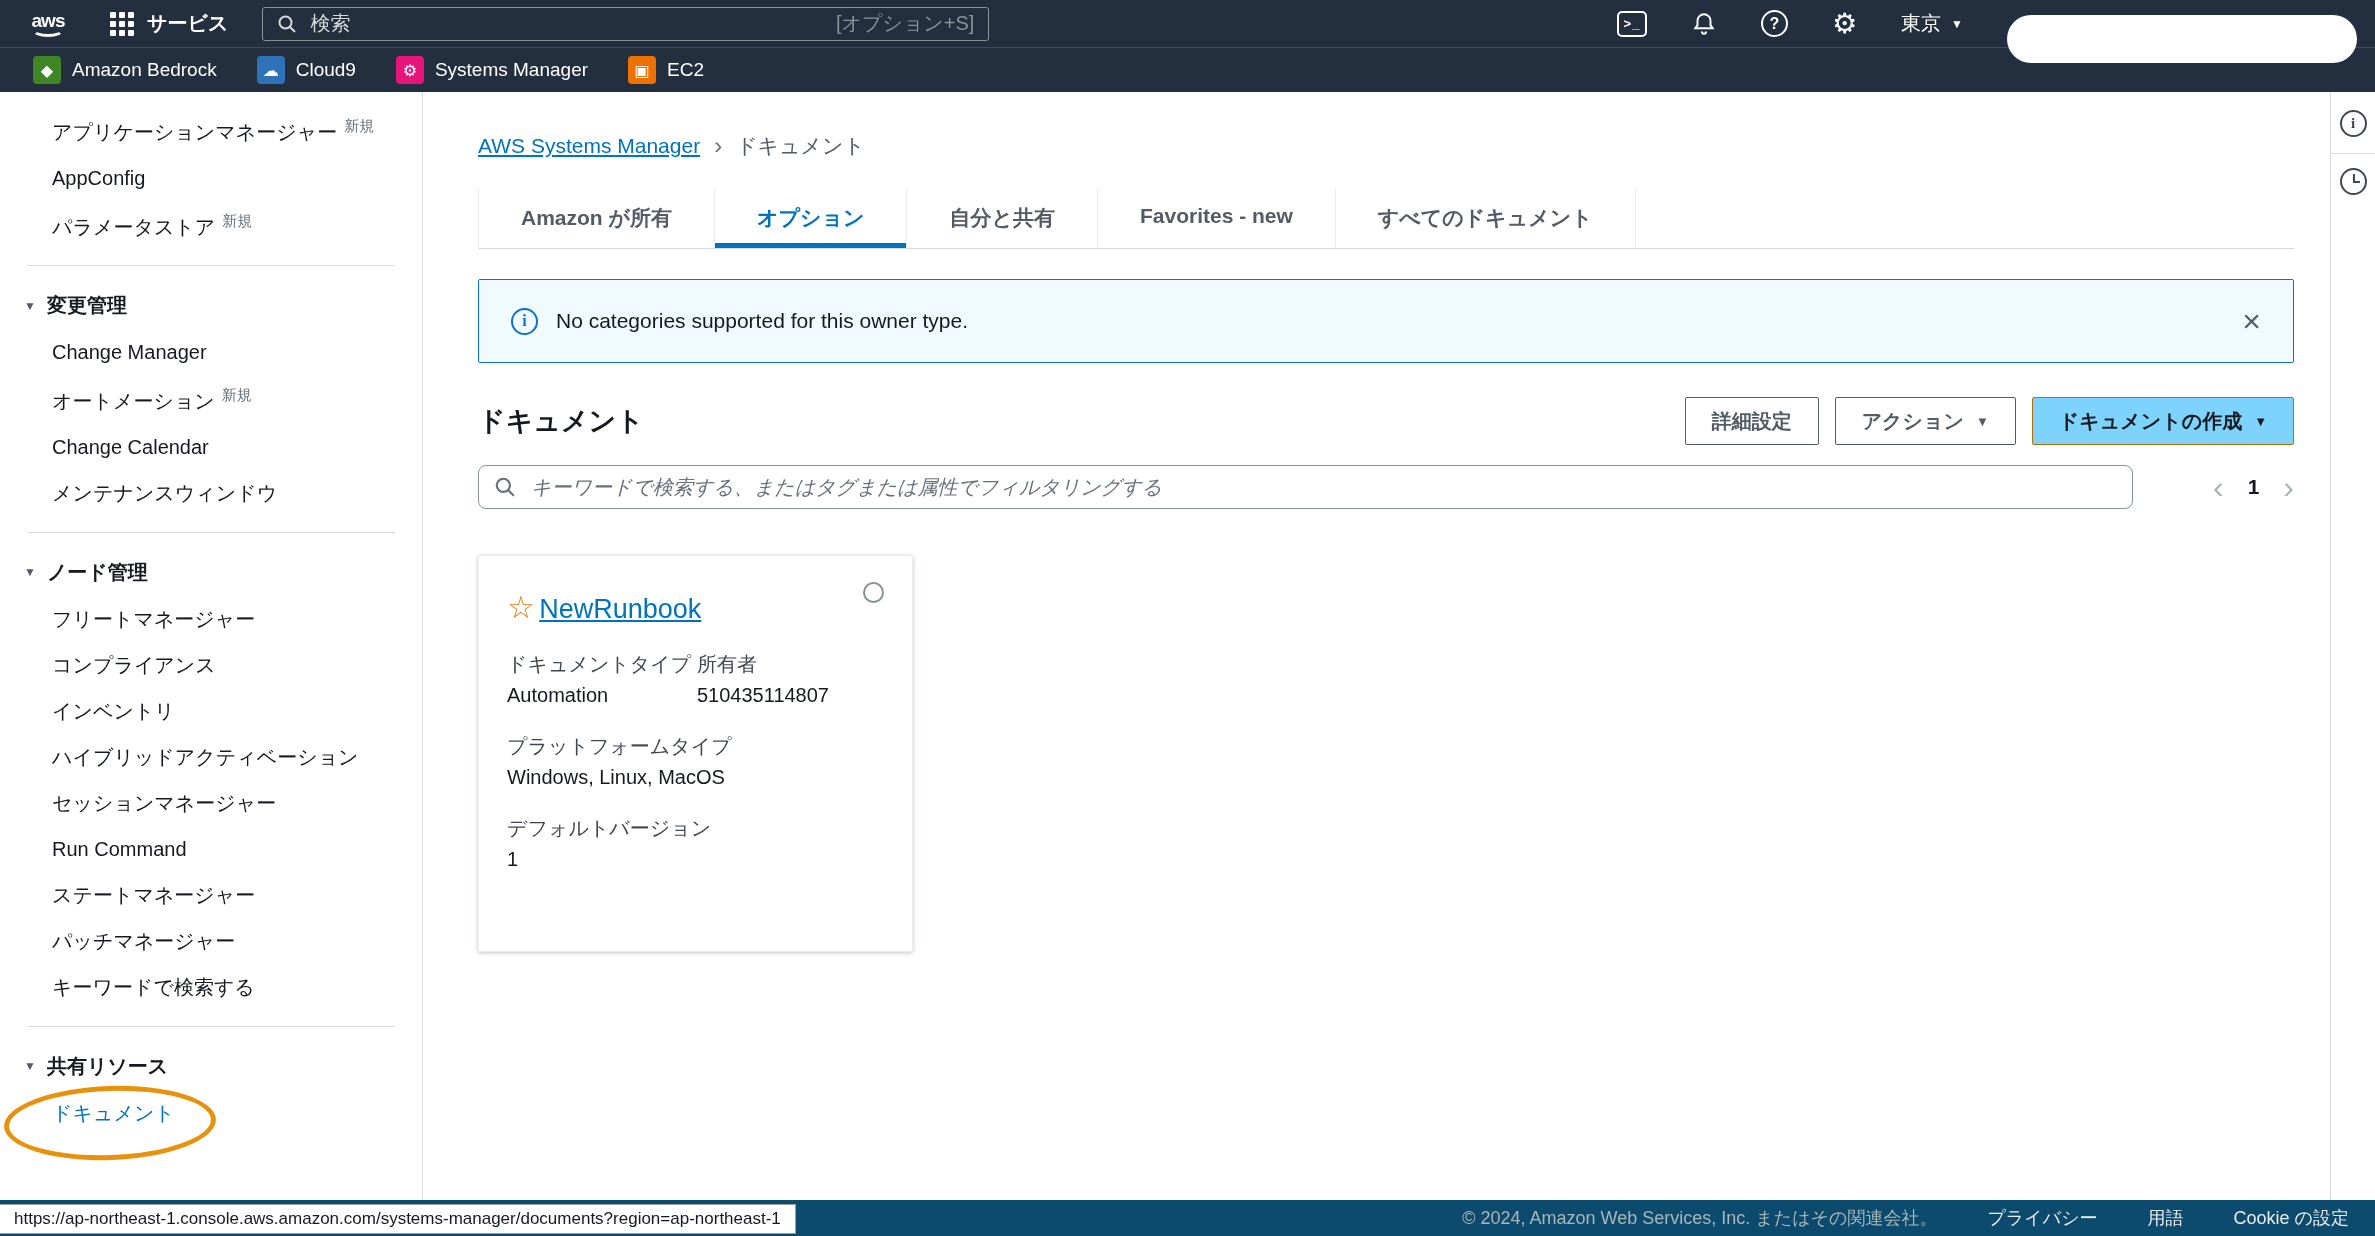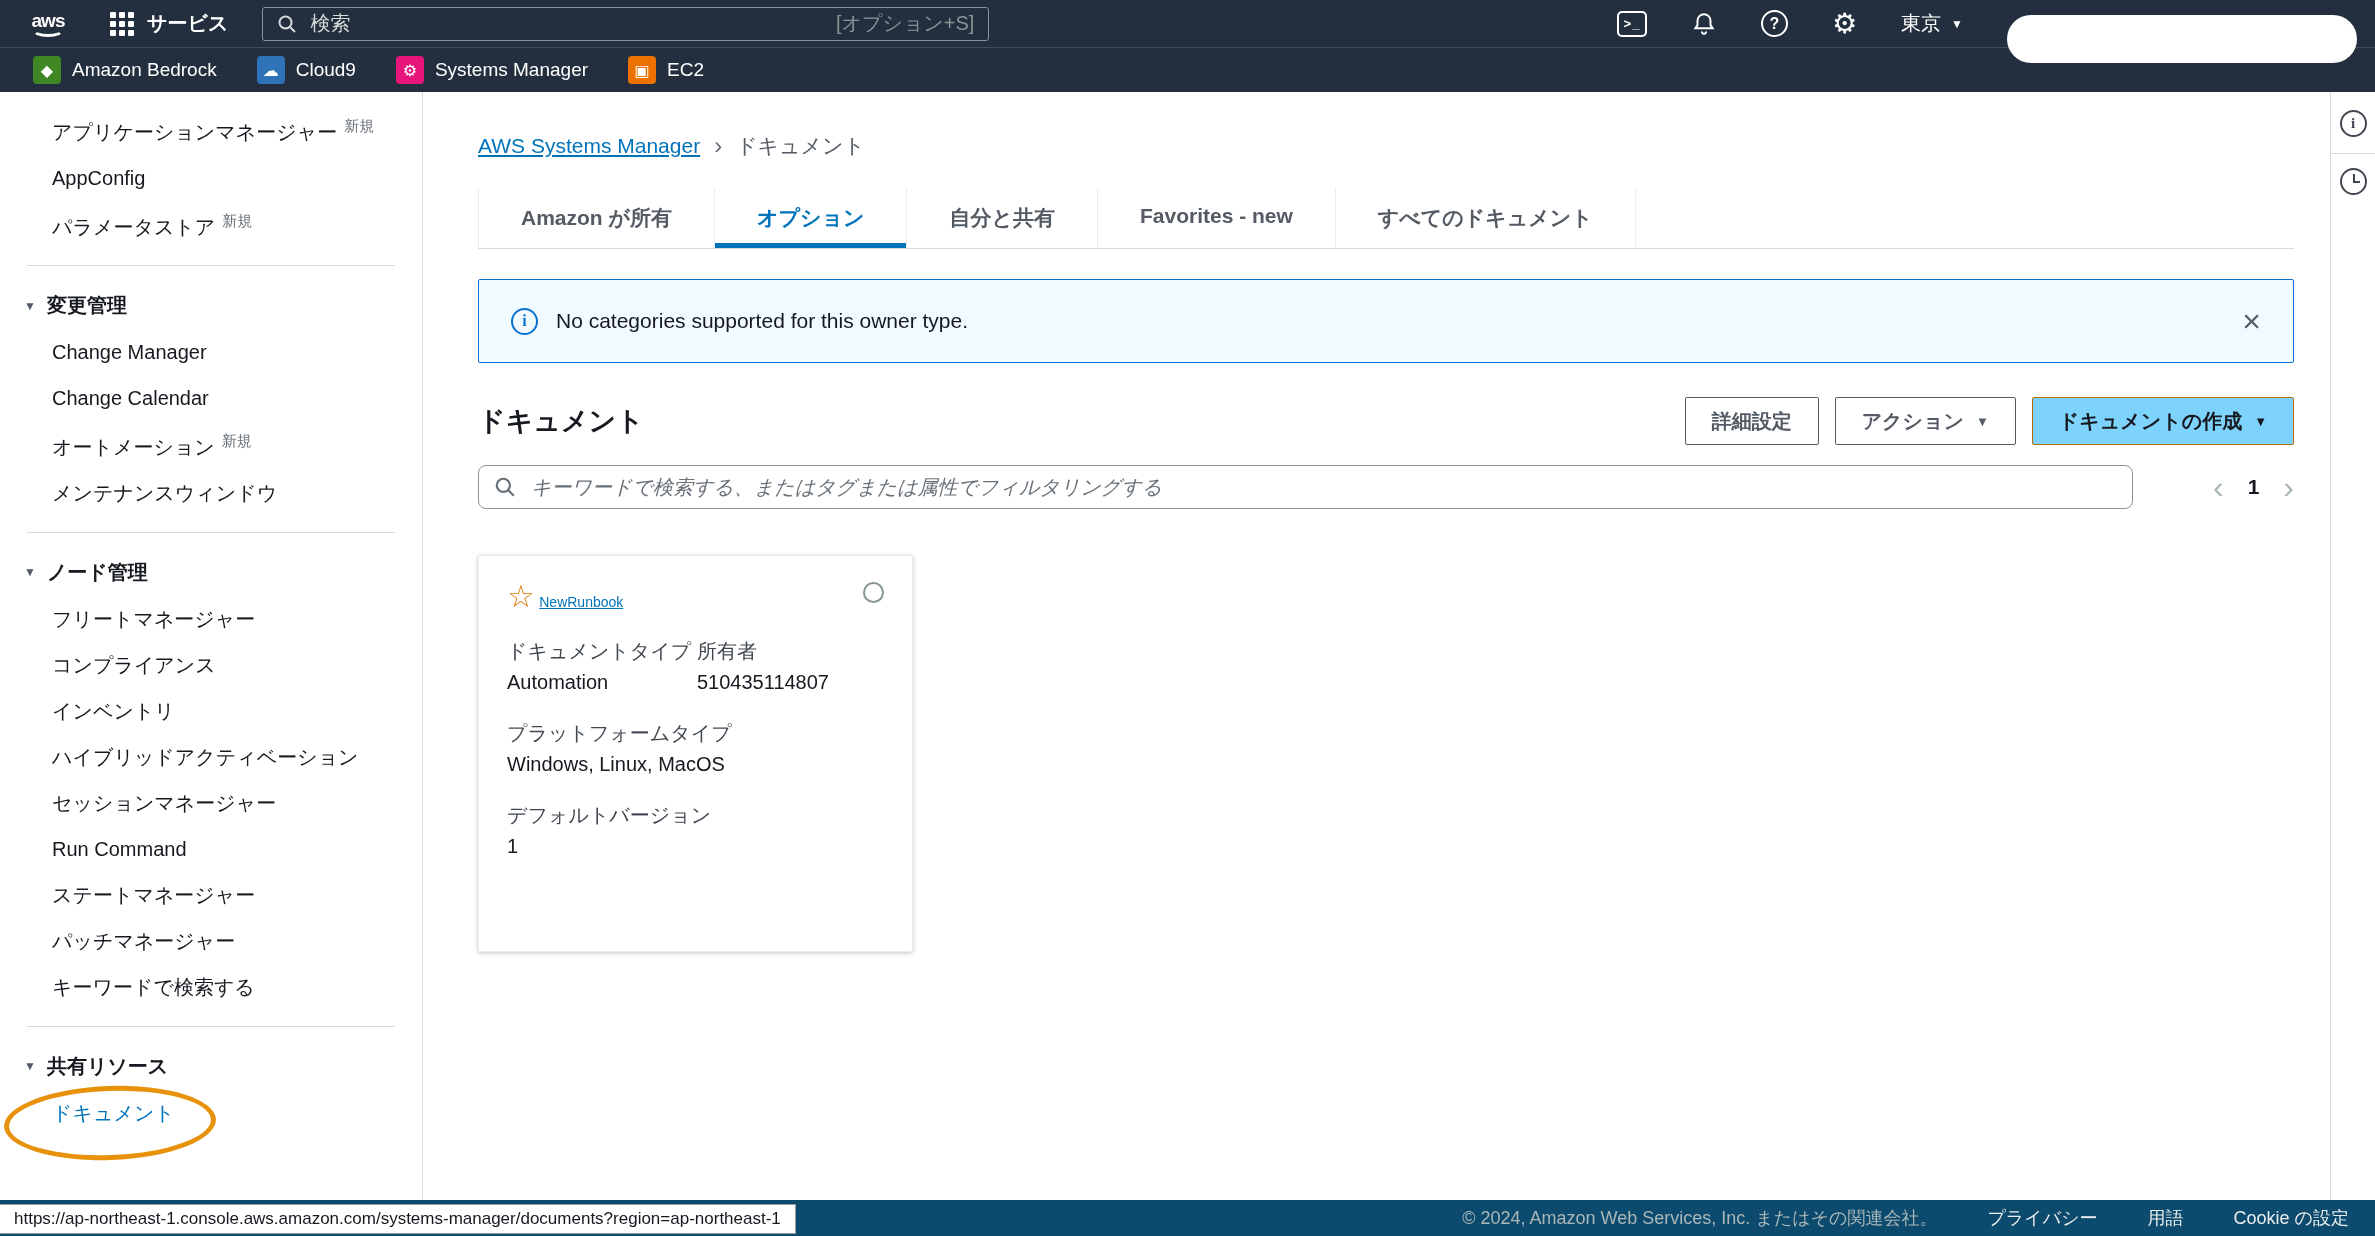--- a/index.html
+++ b/index.html
@@ -106,21 +106,21 @@
   .pagination .chev { font-size: 32px; color: #aab7b8; line-height: 1; }
   .pagination .page { font-weight: bold; }
 
   .card {
     margin-top: 46px; width: 435px; min-height: 397px; background: #fff;
     border: 1px solid #eaeded; border-radius: 2px; box-shadow: 0 1px 4px rgba(0,28,36,0.25);
     padding: 24px 28px; position: relative;
   }
   .star { font-size: 31px; color: #e07c10; line-height: 1; display: inline-block; }
   .radio { position: absolute; top: 26px; right: 28px; width: 21px; height: 21px; border: 2px solid #879596; border-radius: 50%; }
-  .card-title { display: inline-block; margin-top: 14px; color: #0073bb; font-size: 14px; text-decoration: underline; }
+  .card-title { display: inline-block; margin-top: 14px; color: #0073bb; font-size: 27px; text-decoration: underline; }
   .field-grid { margin-top: 26px; display: grid; grid-template-columns: 190px 1fr; row-gap: 6px; font-size: 20px; }
   .field-label { color: #414750; }
   .field-block { margin-top: 26px; font-size: 20px; }
   .field-block .field-label { display: block; margin-bottom: 6px; }
 
   
   .right-rail { width: 45px; border-left: 1px solid #d5dbdb; flex: none; display: flex; flex-direction: column; align-items: center; padding-top: 18px; }
   .rail-icon { width: 27px; height: 27px; border: 2px solid #414750; border-radius: 50%; color: #414750; display: flex; align-items: center; justify-content: center; font-size: 15px; font-weight: bold; position: relative; font-family: "Liberation Serif", serif; }
   .rail-divider { width: 100%; height: 1px; background: #d5dbdb; margin: 16px 0 14px; }
   .hand { position: absolute; background: #414750; }
@@ -229,22 +229,22 @@
       <span data-interactable="false">パラメータストア</span><span class="badge" data-interactable="false">新規</span>
     </div>
 
     <div class="side-divider" data-interactable="false"></div>
 
     <div class="side-section" data-interactable="true">
       <span class="caret" data-interactable="false">▼</span>
       <span data-interactable="false">変更管理</span>
     </div>
     <div class="side-item" data-interactable="true"><span data-interactable="false">Change Manager</span></div>
+    <div class="side-item" data-interactable="true"><span data-interactable="false">オートメーション</span><span class="badge" data-interactable="false">新規</span></div>
     <div class="side-item" data-interactable="true"><span data-interactable="false">Change Calendar</span></div>
-    <div class="side-item" data-interactable="true"><span data-interactable="false">オートメーション</span><span class="badge" data-interactable="false">新規</span></div>
     <div class="side-item" data-interactable="true"><span data-interactable="false">メンテナンスウィンドウ</span></div>
 
     <div class="side-divider" data-interactable="false"></div>
 
     <div class="side-section" data-interactable="true">
       <span class="caret" data-interactable="false">▼</span>
       <span data-interactable="false">ノード管理</span>
     </div>
     <div class="side-item" data-interactable="true"><span data-interactable="false">フリートマネージャー</span></div>
     <div class="side-item" data-interactable="true"><span data-interactable="false">コンプライアンス</span></div>

